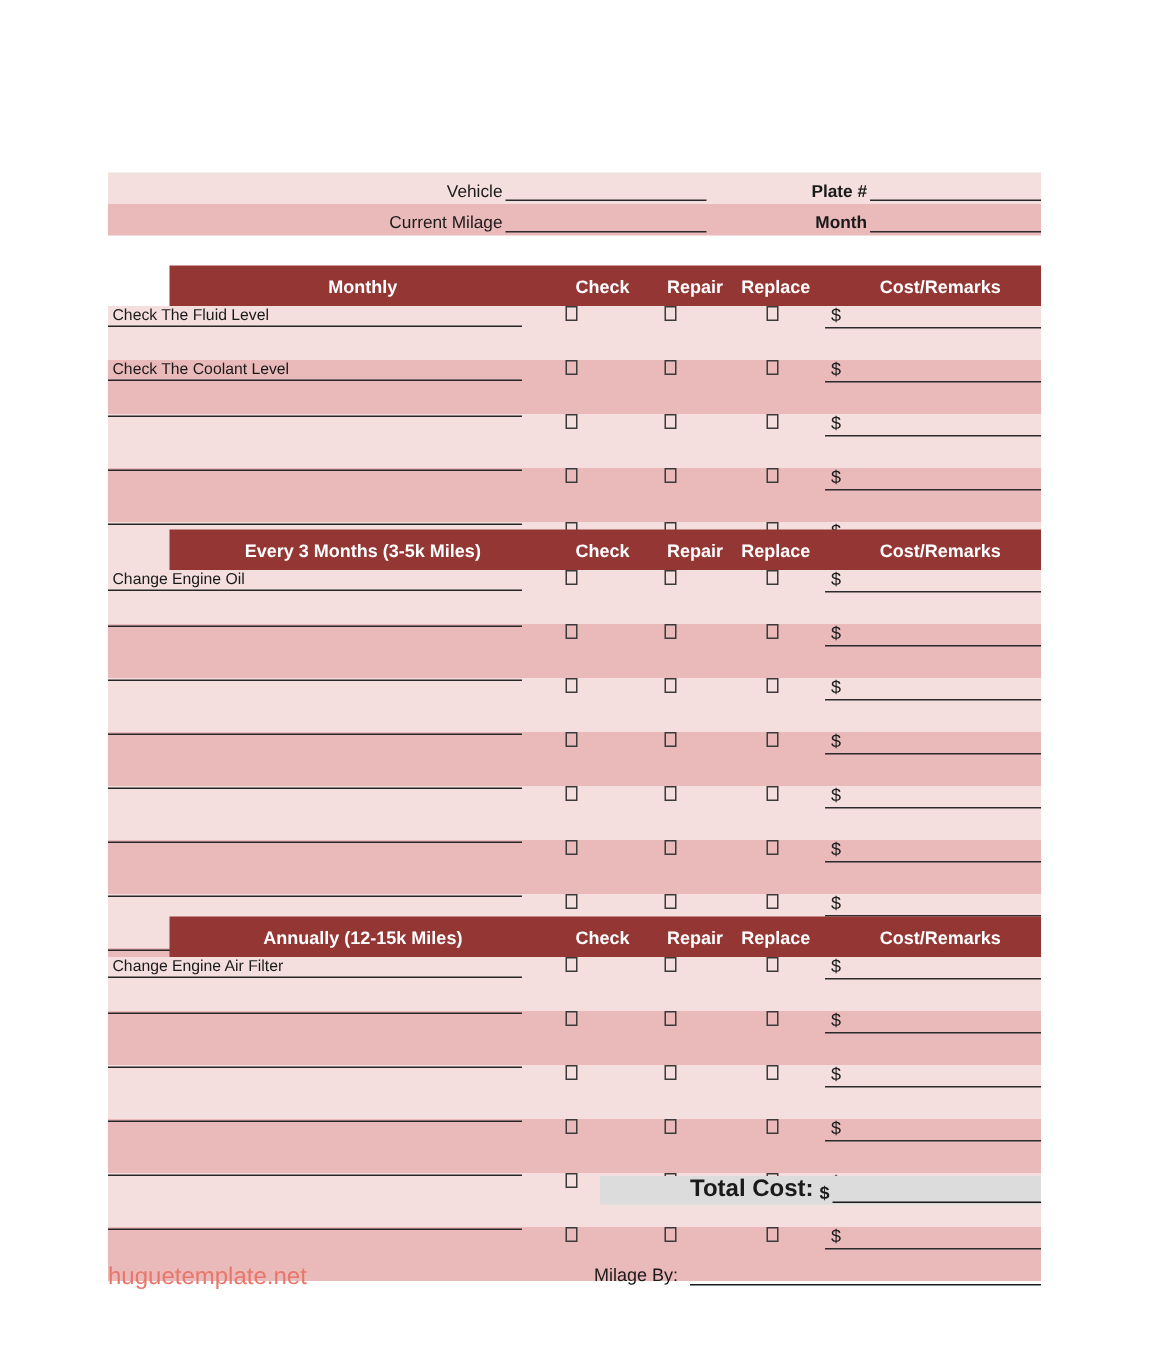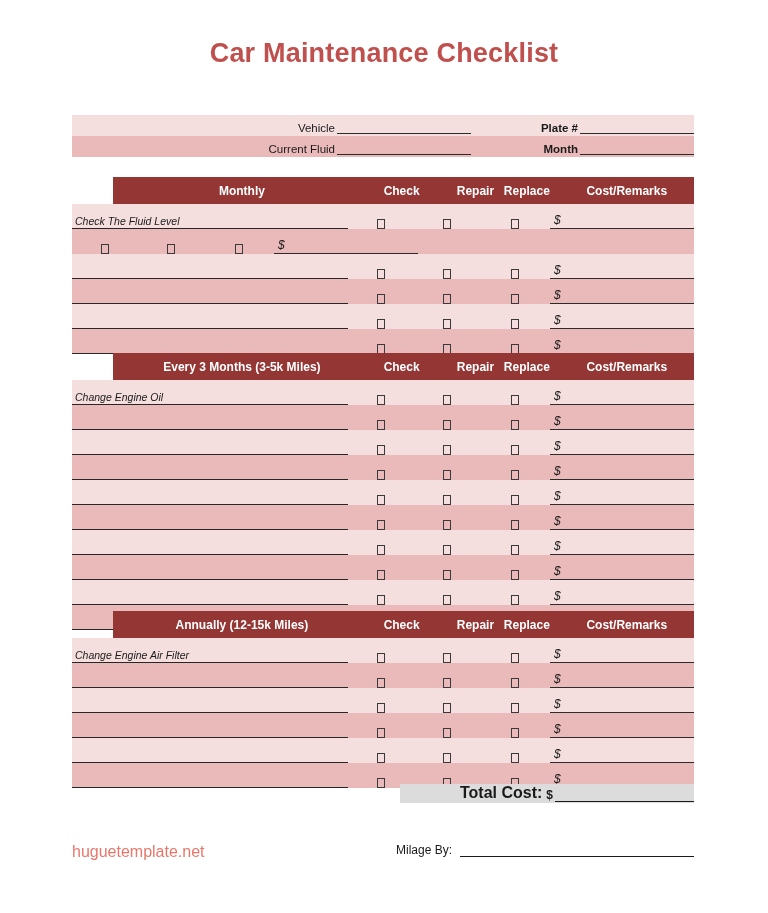--- a/index.html
+++ b/index.html
@@ -77,31 +77,30 @@
     align-items: center;
     height: 27px;
     background: #943634;
     color: #ffffff;
     font-size: 12px;
     font-weight: bold;
     margin-left: 41px;
   }
   .th-name    { width: 276px; text-align: center; }
   .th-check   { width: 66px;  text-align: center; }
-  .th-repair  { width: 66px;  text-align: right; }
-  .th-replace { width: 70px;  text-align: center; }
+  .th-repair  { width: 66px;  text-align: center; }
+  .th-replace { width: 70px;  text-align: left; }
   .th-cost    { width: 144px; text-align: center; }
 
   .tbl-row {
     display: flex;
-    align-items: flex-end;
-    height: 25px;
+    align-items: flex-start;
+    height: 36px;
     font-size: 10.5px;
     color: #1a1a1a;
-    font-style: italic;
   }
   .tbl-row.odd  { background: #f4dede; }
   .tbl-row.even { background: #eab9b9; }
 
   .cell-name {
     width: 276px;
     display: flex;
     align-items: flex-end;
     padding-left: 3px;
     padding-bottom: 1px;
@@ -199,31 +198,30 @@
     border-bottom: 1.4px solid #1a1a1a;
     margin-left: 8px;
     margin-bottom: 1px;
   }
 </style>
 </head>
 <body>
 
 <div class="page">
 
-  <div class="title">Car Maintenance Checklist</div>
 
   <div class="sheet info-block">
       <div class="info-row odd">
         <div class="info-label lab-a">Vehicle</div>
         <div class="info-field fld-a"></div>
         <div class="info-label lab-b">Plate #</div>
         <div class="info-field fld-b"></div>
       </div>
       <div class="info-row even">
-        <div class="info-label lab-a">Current Fluid</div>
+        <div class="info-label lab-a">Current Milage</div>
         <div class="info-field fld-a"></div>
         <div class="info-label lab-b">Month</div>
         <div class="info-field fld-b"></div>
       </div>
     </div>
 
   <div id="sections-host">
       <div class="sheet" style="top: 177px;">
         <div class="tbl-header">
           <div class="th-name">Monthly</div>
@@ -241,20 +239,21 @@
             <span class="checkbox"></span>
           </div>
           <div class="cell-box c-replace">
             <span class="checkbox"></span>
           </div>
           <div class="cell-cost">
             <span class="dollar">$</span>
           </div>
         </div>
         <div class="tbl-row even">
+          <div class="cell-name">Check The Coolant Level</div>
           <div class="cell-box c-check">
             <span class="checkbox"></span>
           </div>
           <div class="cell-box c-repair">
             <span class="checkbox"></span>
           </div>
           <div class="cell-box c-replace">
             <span class="checkbox"></span>
           </div>
           <div class="cell-cost">

